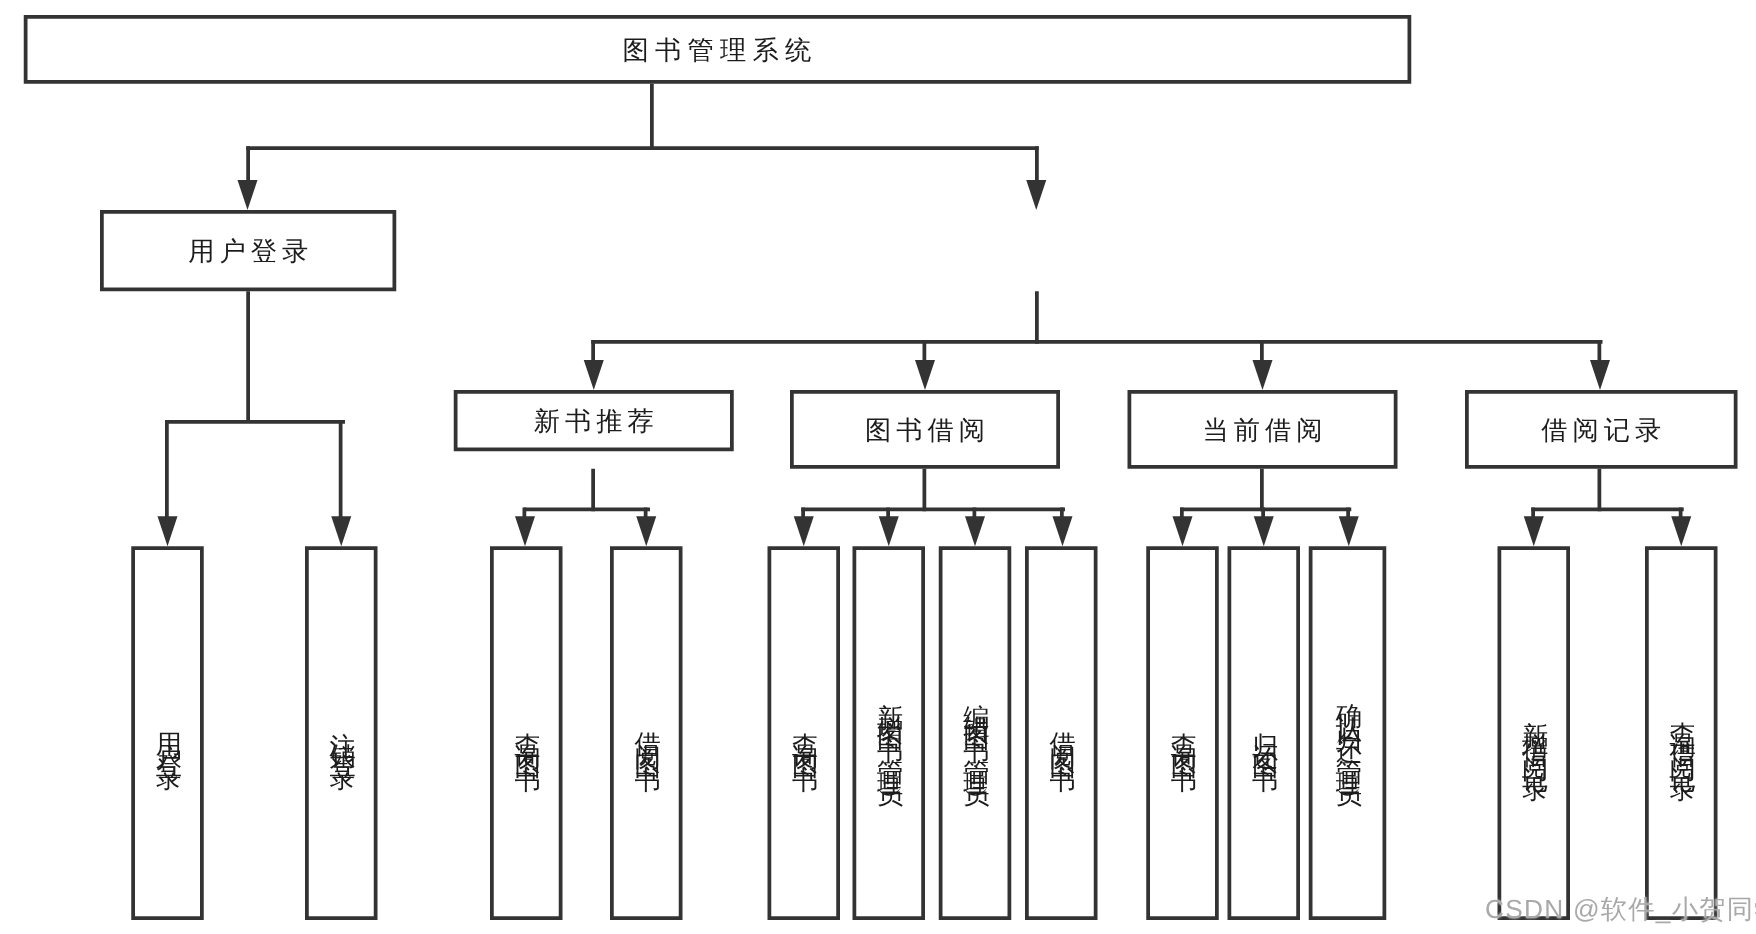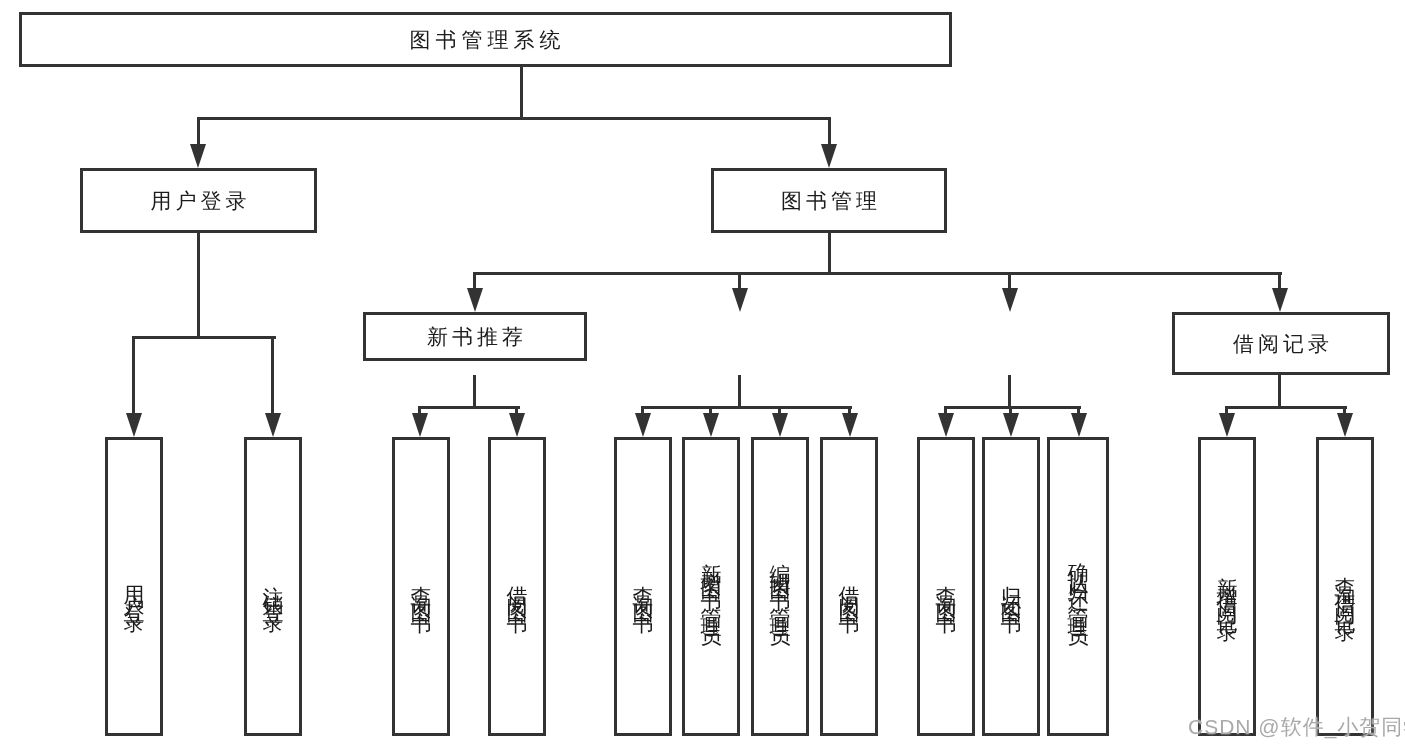--- a/index.html
+++ b/index.html
@@ -30,21 +30,21 @@
   }
   .ln { position: absolute; background: #333333; }
   .ar {
     position: absolute;
     width: 0; height: 0;
     border-left: 8px solid transparent;
     border-right: 8px solid transparent;
     border-top: 24px solid #333333;
   }
   
-  #b-root  { left: 19px;  top: 12px;  width: 933px; height: 55px; letter-spacing: 5px; }
+  #b-root  { left: 19px;  top: 12px;  width: 1110px; height: 55px; letter-spacing: 5px; }
   #b-l2-0  { left: 80px;  top: 168px; width: 237px;  height: 65px; }
   #b-l2-1  { left: 711px; top: 168px; width: 236px;  height: 65px; }
   #b-l3-0  { left: 363px;  top: 312px; width: 224px; height: 49px; }
   #b-l3-1  { left: 632px;  top: 312px; width: 216px; height: 63px; }
   #b-l3-2  { left: 902px;  top: 312px; width: 216px; height: 63px; }
   #b-l3-3  { left: 1172px; top: 312px; width: 218px; height: 63px; }
   .leaf { top: 437px; height: 299px; width: 58px; }
   #b-v0  { left: 105px; }
   #b-v1  { left: 244px; }
   #b-v2  { left: 392px; }
@@ -69,23 +69,24 @@
   }
 </style>
 </head>
 <body>
 
 <div class="canvas">
 
   <div class="box hbox" id="b-root">图书管理系统</div>
 
   <div class="box hbox" id="b-l2-0">用户登录</div>
-  <div class="box hbox" id="b-l2-1">图书管理</div>
 
   <div class="box hbox" id="b-l3-0">新书推荐</div>
+  <div class="box hbox" id="b-l3-1">图书借阅</div>
+  <div class="box hbox" id="b-l3-2">当前借阅</div>
   <div class="box hbox" id="b-l3-3">借阅记录</div>
 
   <div class="box vbox leaf" id="b-v0">用户登录</div>
   <div class="box vbox leaf" id="b-v1">注销登录</div>
   <div class="box vbox leaf" id="b-v2">查询图书</div>
   <div class="box vbox leaf" id="b-v3">借阅图书</div>
   <div class="box vbox leaf" id="b-v4">查询图书</div>
   <div class="box vbox leaf" id="b-v5">新增图书（管理员）</div>
   <div class="box vbox leaf" id="b-v6">编辑图书（管理员）</div>
   <div class="box vbox leaf" id="b-v7">借阅图书</div>

